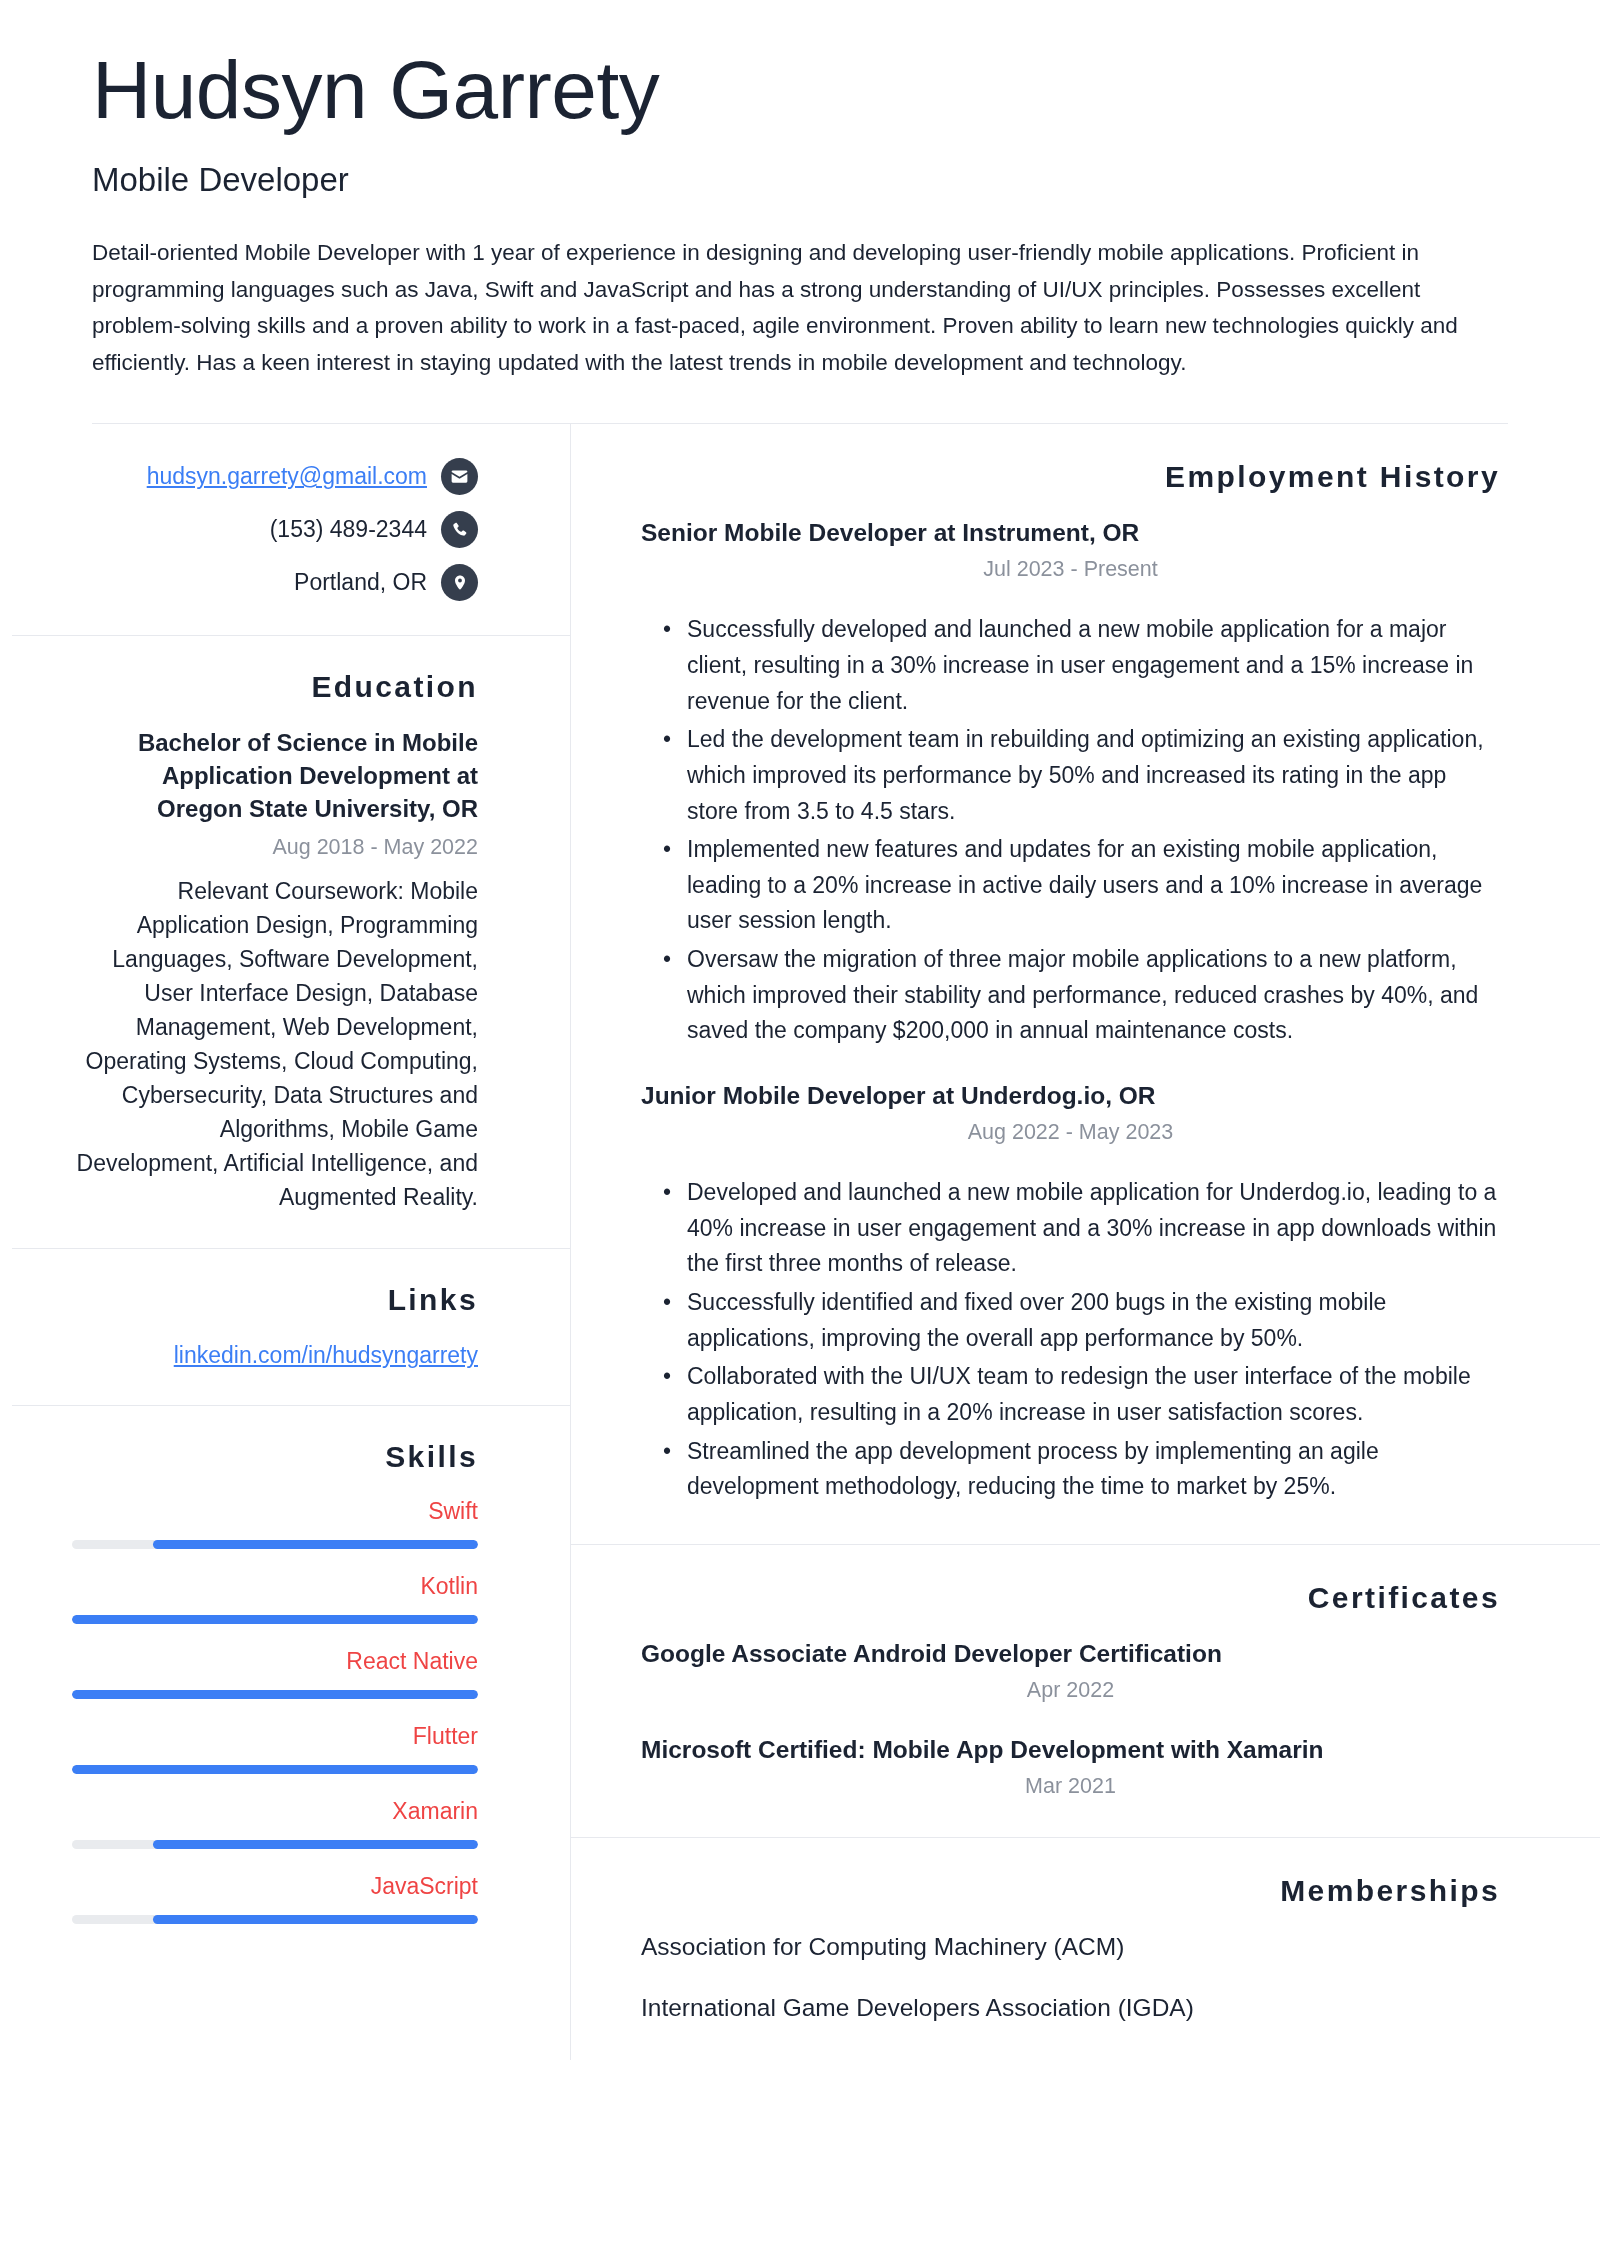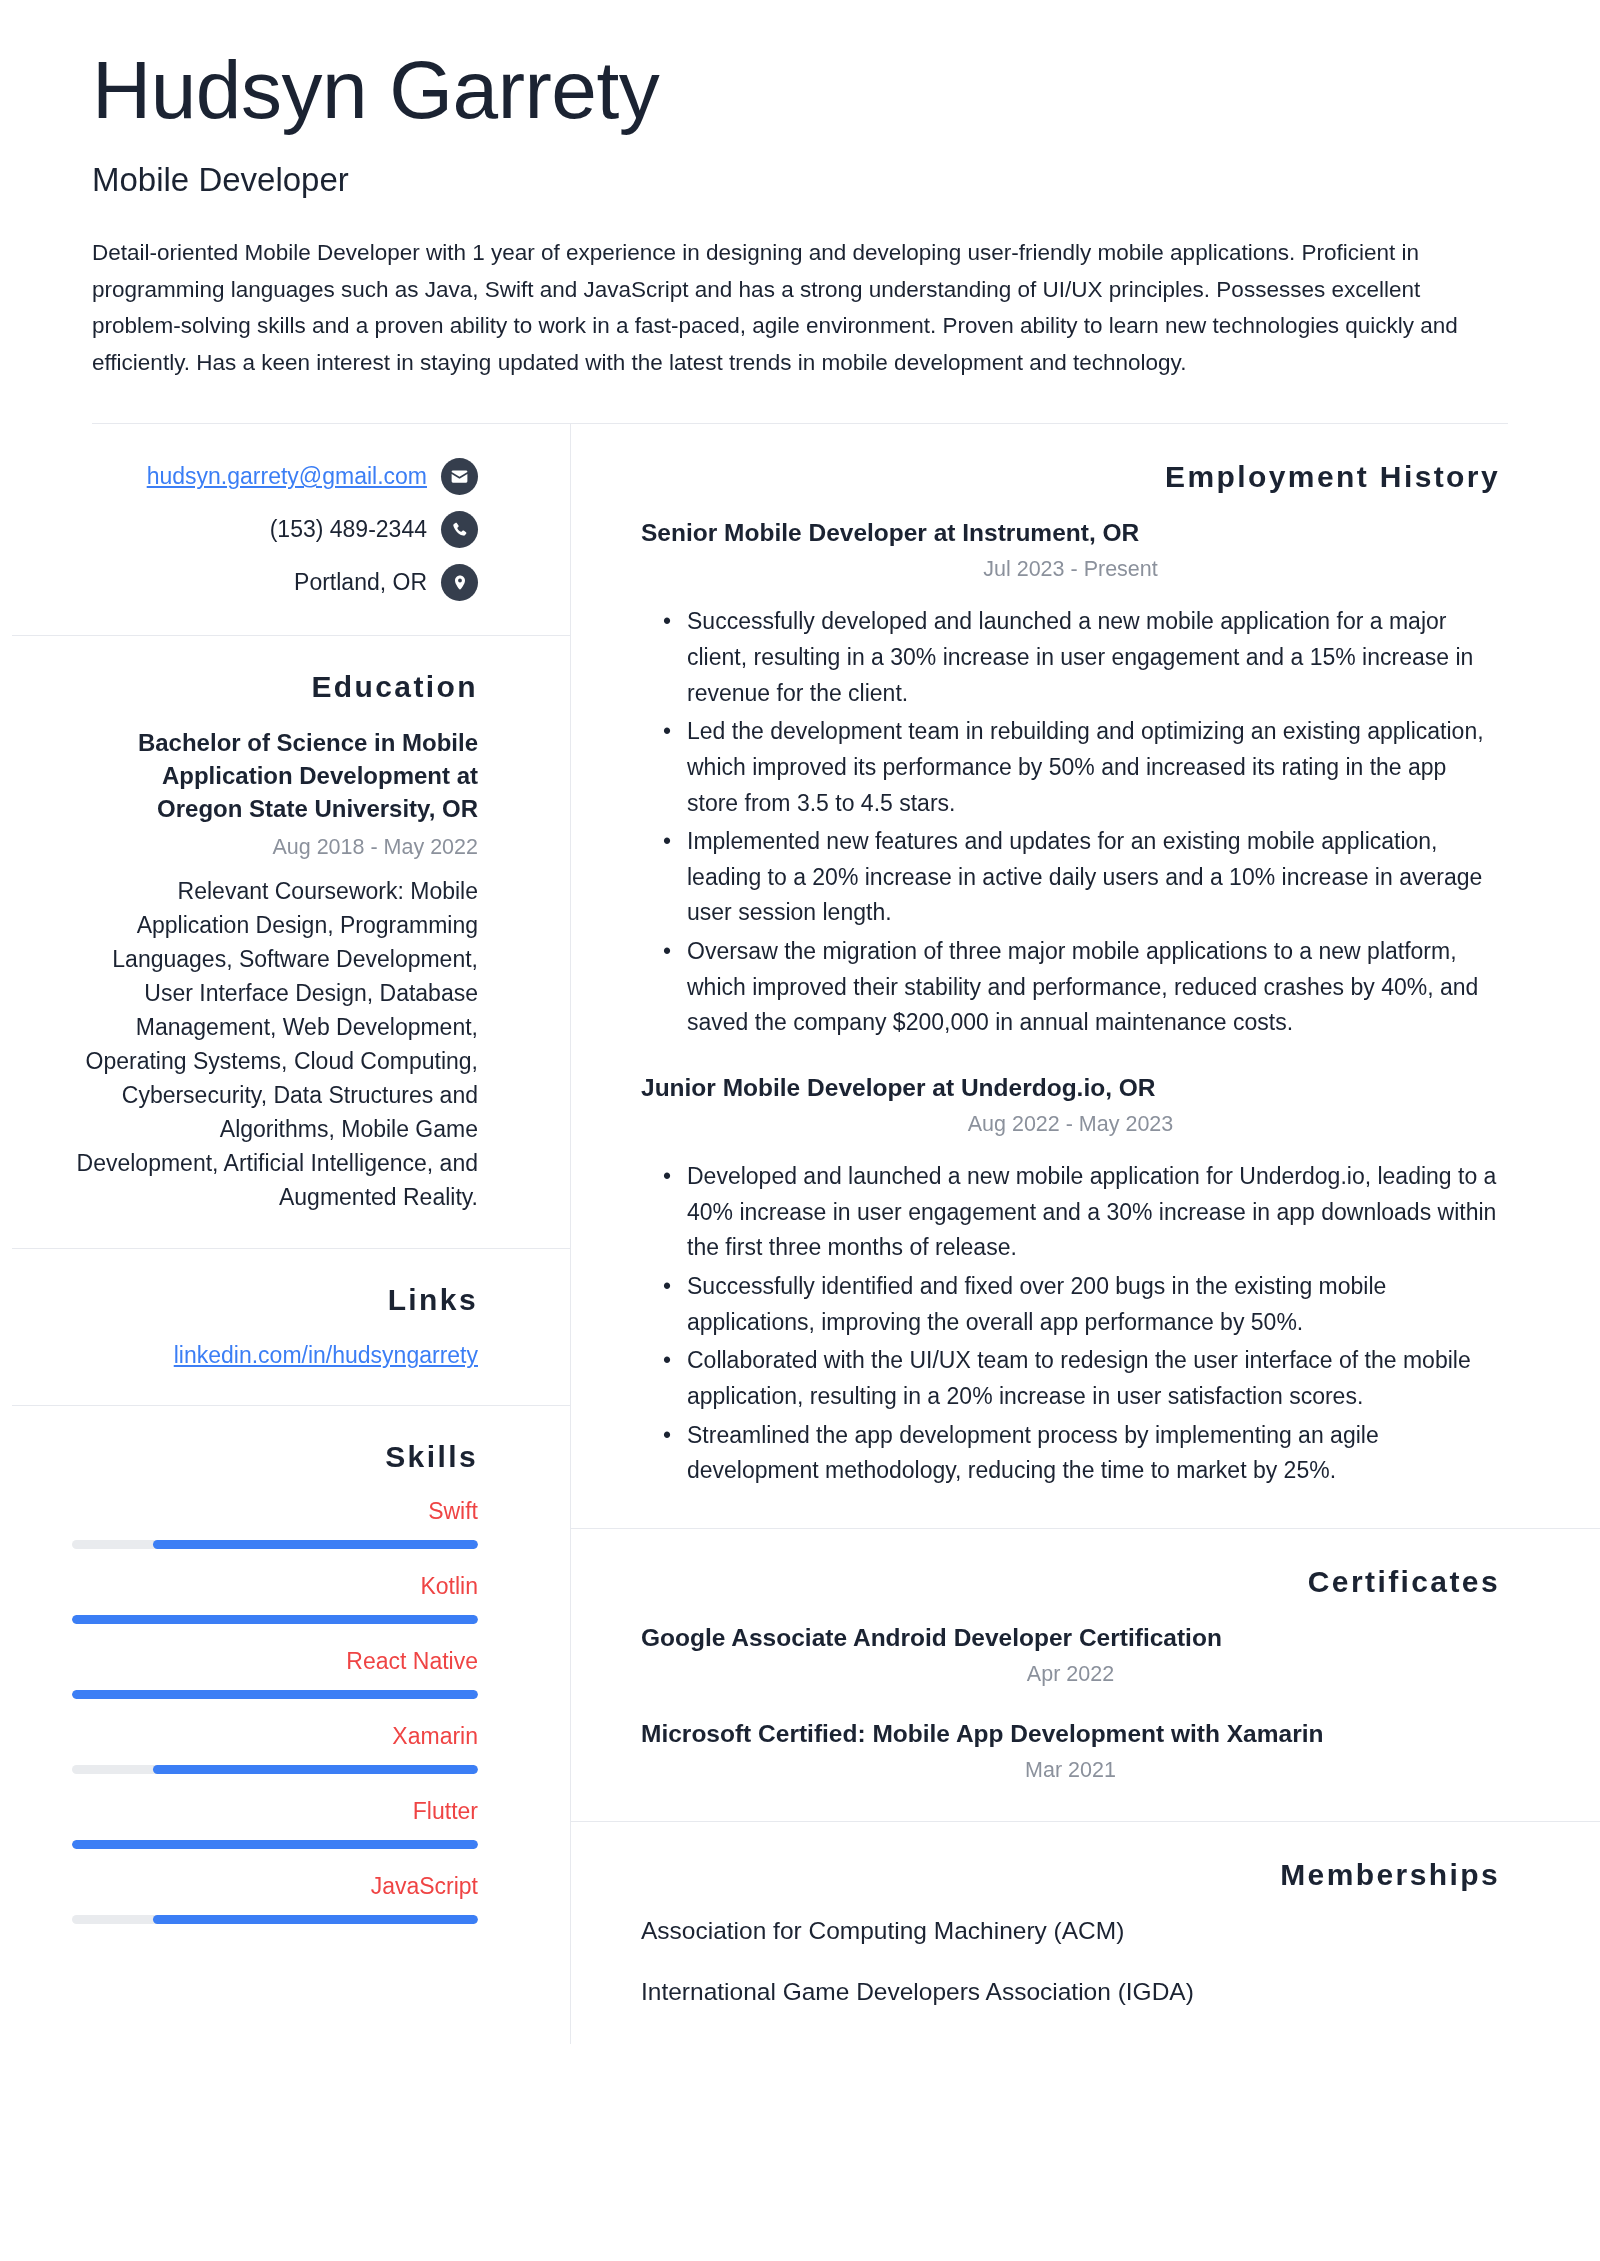--- a/index.html
+++ b/index.html
@@ -184,21 +184,21 @@
     line-height: 1.35;
   }
   .entry-date {
     font-size: 21.5px;
     color: #8b919c;
     margin-top: 5px;
     line-height: 1.4;
     text-align: center;
   }
   .entry-bullets {
-    margin-top: 20px;
+    margin-top: 28px;
     padding-left: 46px;
     list-style: none;
   }
   .entry-bullets li {
     font-size: 23px;
     line-height: 1.55;
     color: #1b2332;
     margin-bottom: 3px;
     position: relative;
   }
@@ -291,29 +291,29 @@
                 <div class="skill-fill" style="width: 100%;"></div>
               </div>
             </div>
             <div class="skill">
               <div class="skill-name">React Native</div>
               <div class="skill-track">
                 <div class="skill-fill" style="width: 100%;"></div>
               </div>
             </div>
             <div class="skill">
+              <div class="skill-name">Flutter</div>
+              <div class="skill-track">
+                <div class="skill-fill" style="width: 100%;"></div>
+              </div>
+            </div>
+            <div class="skill">
               <div class="skill-name">Xamarin</div>
               <div class="skill-track">
                 <div class="skill-fill" style="width: 80%;"></div>
-              </div>
-            </div>
-            <div class="skill">
-              <div class="skill-name">Flutter</div>
-              <div class="skill-track">
-                <div class="skill-fill" style="width: 100%;"></div>
               </div>
             </div>
             <div class="skill">
               <div class="skill-name">JavaScript</div>
               <div class="skill-track">
                 <div class="skill-fill" style="width: 80%;"></div>
               </div>
             </div>
           </div>
       </div>

